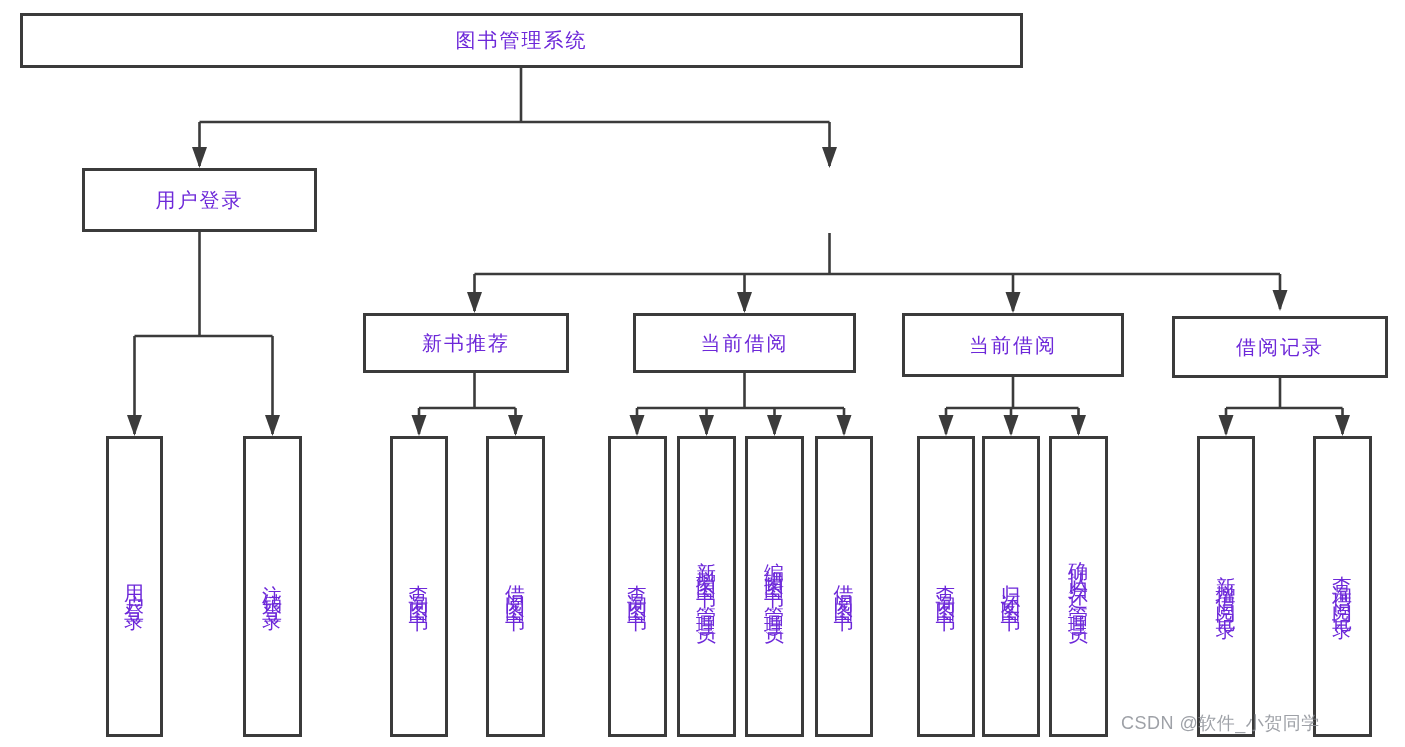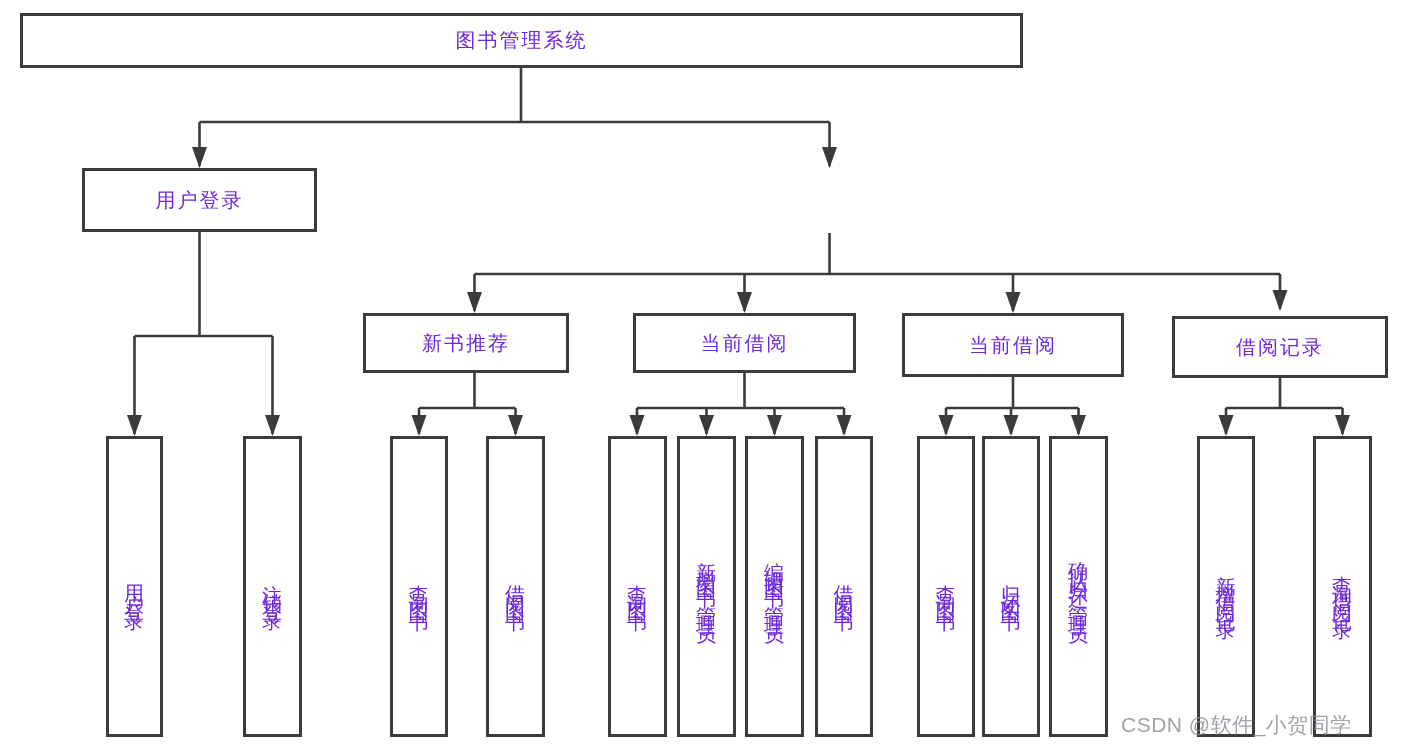--- a/index.html
+++ b/index.html
@@ -40,21 +40,21 @@
     writing-mode: vertical-rl;
     text-orientation: mixed;
     letter-spacing: 9px;
     line-height: 1;
   }
   .watermark {
     position: absolute;
     left: 1121px;
     top: 711px;
     width: 210px;
-    font-size: 21px;
+    font-size: 18px;
     color: rgba(141, 145, 152, 0.85);
     white-space: nowrap;
     letter-spacing: 0.5px;
     z-index: 5;
   }
 </style>
 </head>
 <body>
 
 <div class="canvas">

